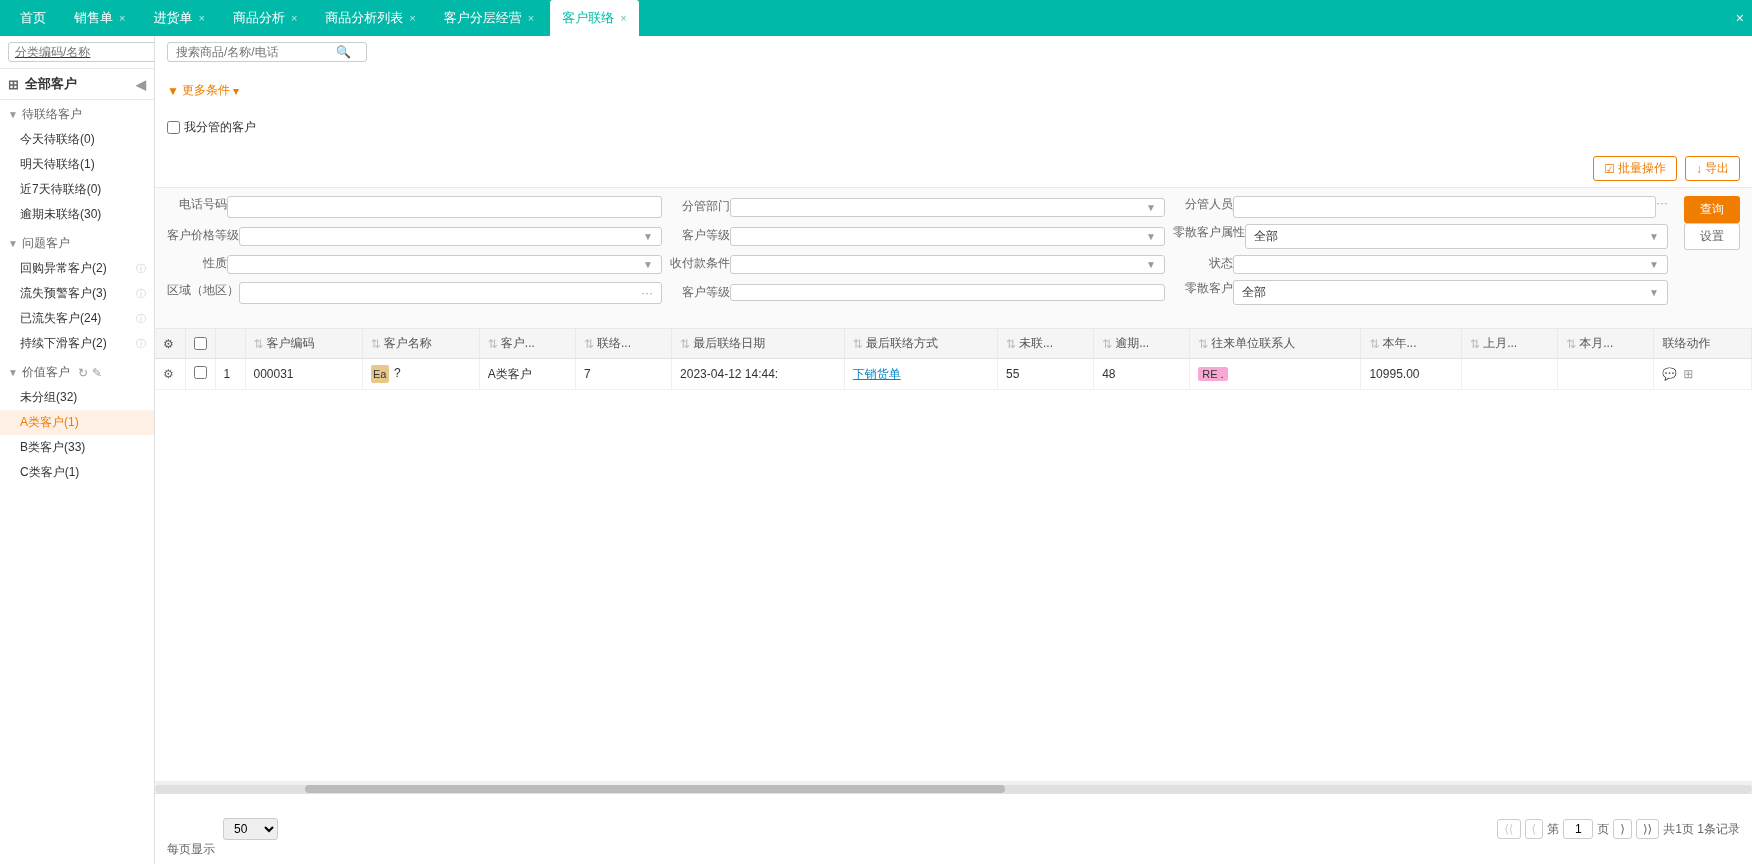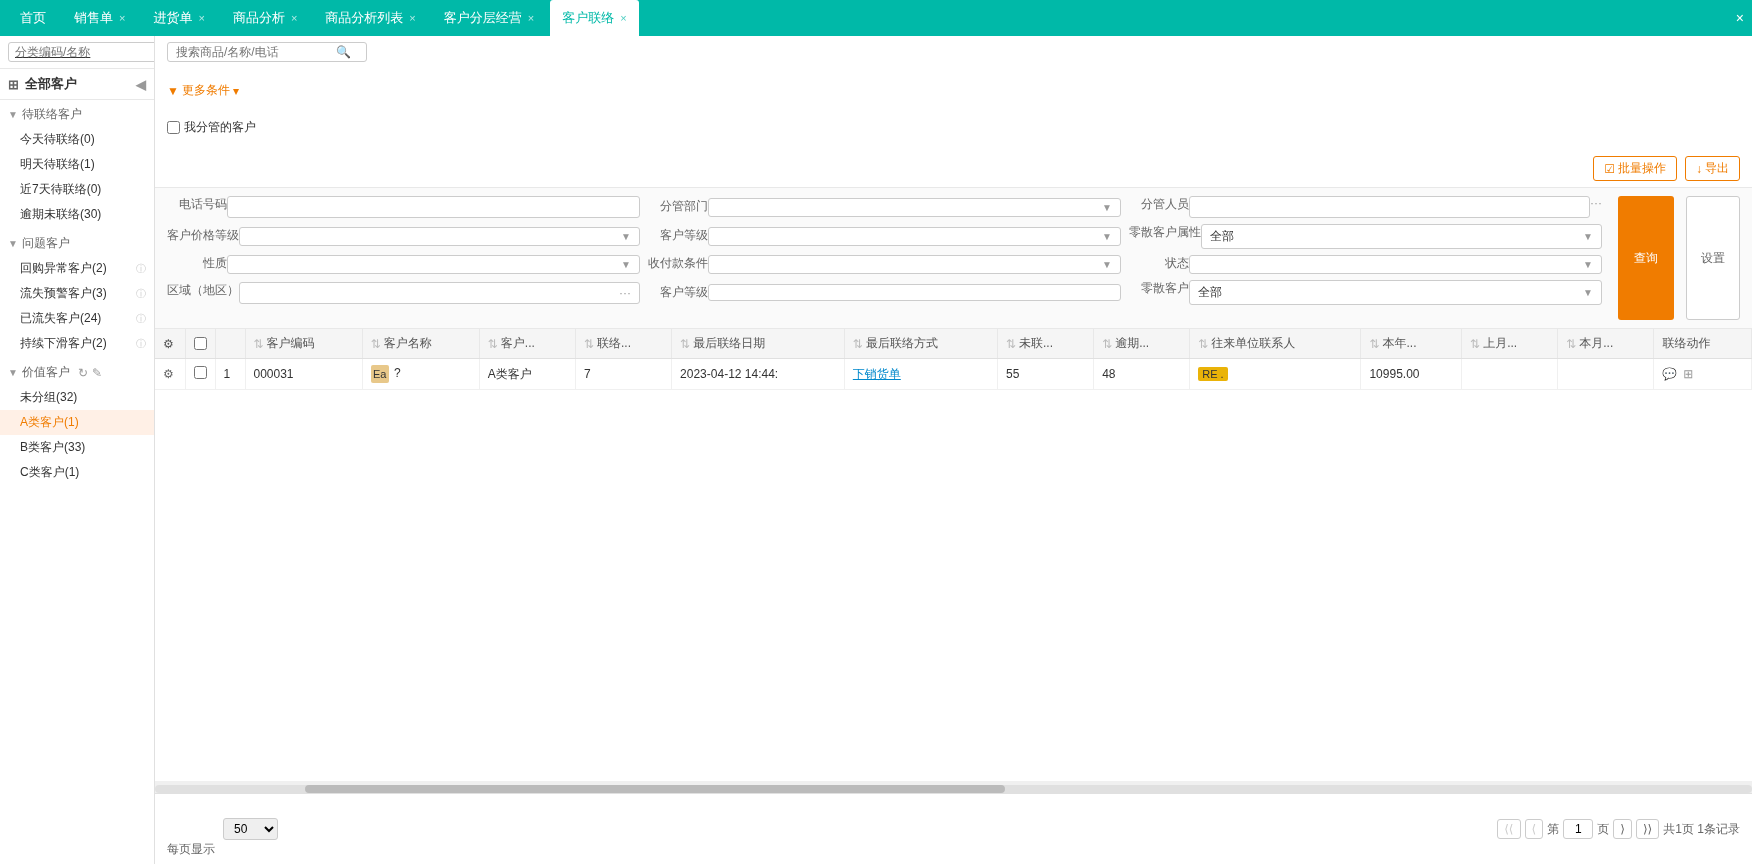--- a/index.html
+++ b/index.html
@@ -105,21 +105,21 @@
     .filter-select .chev { color: #999; font-size: 10px; }
     .filter-select-wide {
       display: flex; align-items: center; border: 1px solid #ccc;
       border-radius: 3px; padding: 3px 8px; background: white; cursor: pointer;
       font-size: 12px; flex: 1; justify-content: space-between;
     }
     .filter-dots { color: #999; cursor: pointer; font-size: 12px; }
 
     
     .action-btns {
-      display: flex; flex-direction: row; gap: 12px; margin-left: 8px;
+      display: flex; flex-direction: column; gap: 0; margin-left: 8px;
     }
     .btn-query {
       background: #f07c00; color: white; border: none; padding: 5px 16px;
       border-radius: 3px; cursor: pointer; font-size: 12px;
     }
     .btn-settings {
       background: white; color: #666; border: 1px solid #ccc; padding: 4px 14px;
       border-radius: 3px; cursor: pointer; font-size: 12px;
     }
 
@@ -539,21 +539,21 @@
             <td>
               <span class="link-text">下销货单</span>
             </td>
             <td>
               <span>55</span>
             </td>
             <td>
               <span>48</span>
             </td>
             <td>
-              <span style="display:inline-block;background:#eab308;padding:1px 4px;border-radius:2px;font-size:11px;">RE .</span>
+              <span style="display:inline-block;background:#f9a8d4;padding:1px 4px;border-radius:2px;font-size:11px;">RE .</span>
             </td>
             <td>
               <span>10995.00</span>
             </td>
             <td>
               <span></span>
             </td>
             <td>
               <span></span>
             </td>

